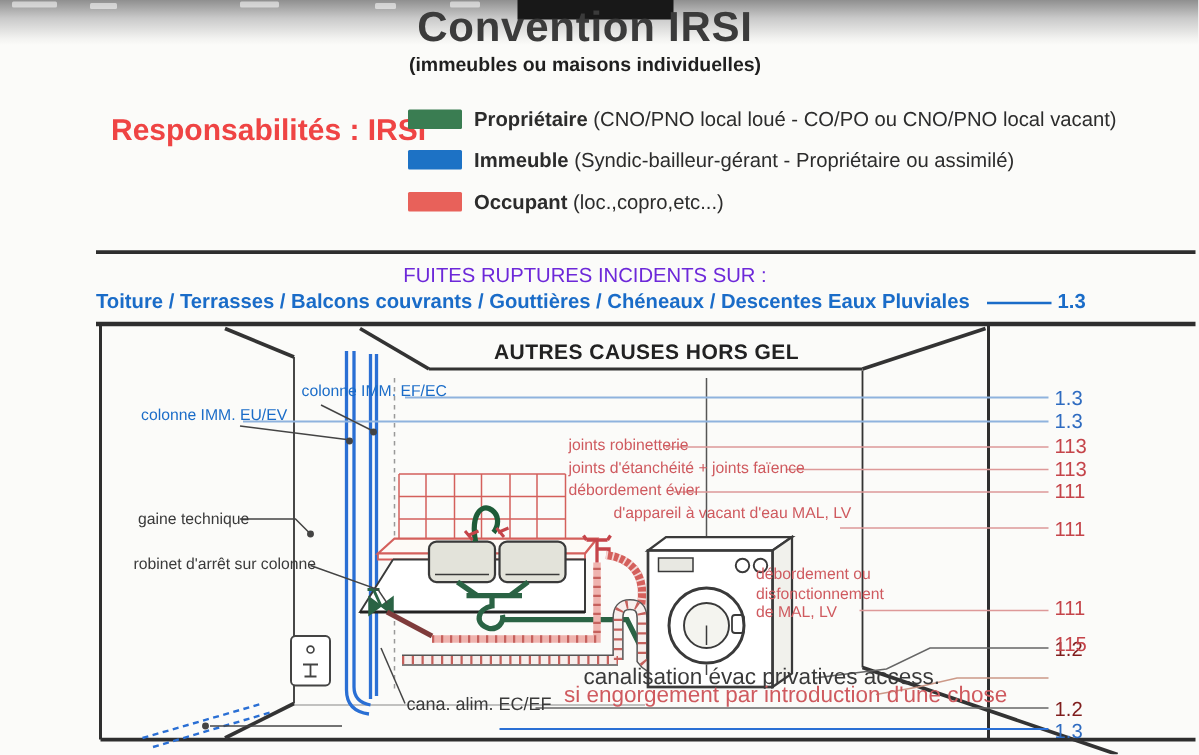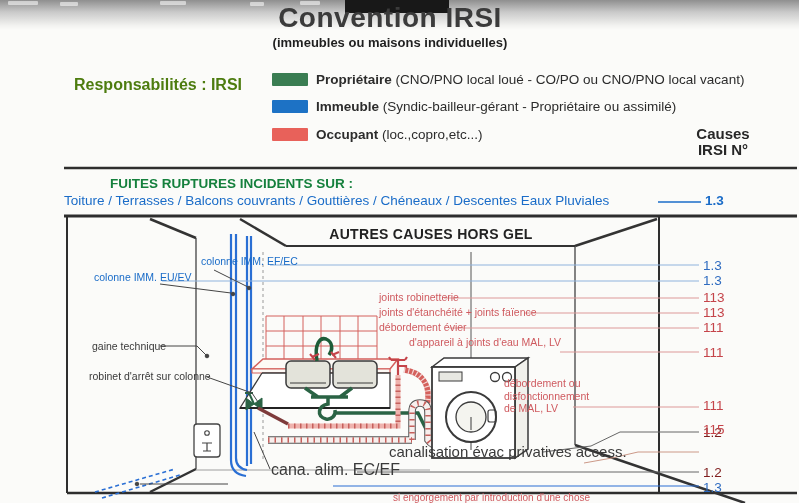--- a/index.html
+++ b/index.html
@@ -9,40 +9,40 @@
   
   .top-gradient{position:absolute;left:0;top:0;width:799px;height:30px;
     background:linear-gradient(#8f8f8f,#c9c9c9 40%,#f2f2f0 85%,#fbfbf9);}
   .scan-mark{position:absolute;background:rgba(255,255,255,.55);height:4px;border-radius:1px;}
   .redact-bar{position:absolute;left:345px;top:0;width:104px;height:13px;background:#181818;}
   .title{position:absolute;left:185px;top:2px;width:410px;text-align:center;
     font-size:28px;font-weight:700;color:#3b3b3b;letter-spacing:.5px;}
   .subtitle{position:absolute;left:185px;top:35px;width:410px;text-align:center;
     font-size:13px;font-weight:700;color:#1f1f1f;}
   
-  .legend-heading{position:absolute;left:74px;top:76px;font-size:16px;font-weight:700;color:#4d7c0f;text-align:center;}
+  .legend-heading{position:absolute;left:74px;top:76px;font-size:20px;font-weight:700;color:#ef4444;text-align:center;}
   .legend-row{position:absolute;left:272px;height:18px;}
   .swatch{position:absolute;left:0;top:1px;width:36px;height:13px;border-radius:1px;}
   .legend-text{position:absolute;left:44px;top:0;white-space:nowrap;font-size:13.5px;color:#2c2c2c;}
   .legend-text b{font-weight:700;}
   .causes-head{position:absolute;left:688px;top:126px;width:70px;text-align:center;
     font-size:15px;font-weight:700;color:#272727;line-height:16px;}
   
-  .fuites-title{position:absolute;left:110px;top:176px;width:560px;
-    font-size:13.5px;font-weight:700;color:#15803d;}
-  .fuites-line{position:absolute;left:64px;top:193px;font-size:13.5px;font-weight:400;
+  .fuites-title{position:absolute;left:110px;top:176px;width:560px;text-align:center;
+    font-size:13.5px;font-weight:400;color:#6d28d9;}
+  .fuites-line{position:absolute;left:64px;top:193px;font-size:13.5px;font-weight:700;
     color:#1a6cc8;white-space:nowrap;}
   .fuites-num{position:absolute;left:705px;top:193px;font-size:13.5px;font-weight:700;color:#1a6cc8;}
   
   .banner-text{position:absolute;left:285px;top:226px;width:292px;text-align:center;
     font-size:14px;font-weight:700;color:#222;letter-spacing:.3px;}
   .dlabel{position:absolute;white-space:nowrap;font-size:10.5px;color:#3a3a3a;line-height:11.5px;}
   .dlabel.blue{color:#1a6cc8;}
   .dlabel.red{color:#cf5a5f;}
-  .dlabel.big{font-size:16px;}
+  .dlabel.big{font-size:12px;}
   .cause-num{position:absolute;left:703px;width:42px;font-size:13.5px;color:#7f1d1d;}
   .cause-num.blue{color:#2e6bc0;}
   .cause-num.red{color:#c5444a;}
   svg{position:absolute;left:0;top:0;}
 </style>
 </head>
 <body>
 
 <div class="page">
 
@@ -64,24 +64,20 @@
   </div>
   <div class="legend-row" style="top:99px;">
     <div class="swatch" style="background: rgb(29, 114, 197);"></div>
     <div class="legend-text"><b>Immeuble</b><span> (Syndic-bailleur-gérant - Propriétaire ou assimilé)</span></div>
   </div>
   <div class="legend-row" style="top:127px;">
     <div class="swatch" style="background: rgb(232, 97, 90);"></div>
     <div class="legend-text"><b>Occupant</b><span> (loc.,copro,etc...)</span></div>
   </div>
 
-  <div class="causes-head">
-    <div>Causes</div>
-    <div>IRSI N°</div>
-  </div>
 
   <div class="fuites-title">FUITES RUPTURES INCIDENTS SUR :</div>
   <div class="fuites-line">Toiture / Terrasses / Balcons couvrants / Gouttières / Chéneaux / Descentes Eaux Pluviales</div>
   <div class="fuites-num">1.3</div>
 
   <svg width="799" height="503" viewBox="0 0 799 503">
 
     <g stroke="#2e2e2e" fill="none">
       <path d="M64,168 H797" stroke-width="2.5"></path>
       <path d="M64,216 H797" stroke-width="3"></path>
@@ -225,29 +221,29 @@
   <div class="banner-text">AUTRES CAUSES HORS GEL</div>
 
   <div class="dlabel blue" style="left:201px;top:256px;">colonne IMM. EF/EC</div>
   <div class="dlabel blue" style="left:94px;top:272px;">colonne IMM. EU/EV</div>
   <div class="dlabel" style="left:92px;top:341px;">gaine technique</div>
   <div class="dlabel" style="left:89px;top:371px;">robinet d'arrêt sur colonne</div>
   <div class="dlabel red" style="left:379px;top:292px;">joints robinetterie</div>
   <div class="dlabel red" style="left:379px;top:307px;">joints d'étanchéité + joints faïence</div>
   <div class="dlabel red" style="left:379px;top:322px;">débordement évier</div>
   <div class="dlabel red" style="left:409px;top:337px;">
-    <div>d'appareil à joints d'eau MAL, LV</div>
+    <div>d'appareil à vacant d'eau MAL, LV</div>
   </div>
   <div class="dlabel red" style="left:504px;top:377px;line-height:12.5px;">
     <div>débordement ou</div>
     <div>disfonctionnement</div>
     <div>de MAL, LV</div>
   </div>
   <div class="dlabel" style="left:389px;top:446px;font-size:15px;">canalisation évac privatives access.</div>
-  <div class="dlabel red" style="left:393px;top:458px;font-size:10px;margin-top:34px;">si engorgement par introduction d'une chose</div>
+  <div class="dlabel red" style="left:376px;top:458px;font-size:15px;">si engorgement par introduction d'une chose</div>
   <div class="dlabel big" style="left:271px;top:464px;">cana. alim. EC/EF</div>
   <div class="dlabel blue big" style="left:232px;top:478px;margin-top:37px;">cana. évac. encastrée</div>
 
   <div class="cause-num blue" style="top:258px;">1.3</div>
   <div class="cause-num blue" style="top:273px;">1.3</div>
   <div class="cause-num red" style="top:290px;">113</div>
   <div class="cause-num red" style="top:305px;">113</div>
   <div class="cause-num red" style="top:320px;">111</div>
   <div class="cause-num red" style="top:345px;">111</div>
   <div class="cause-num red" style="top:398px;">111</div>

